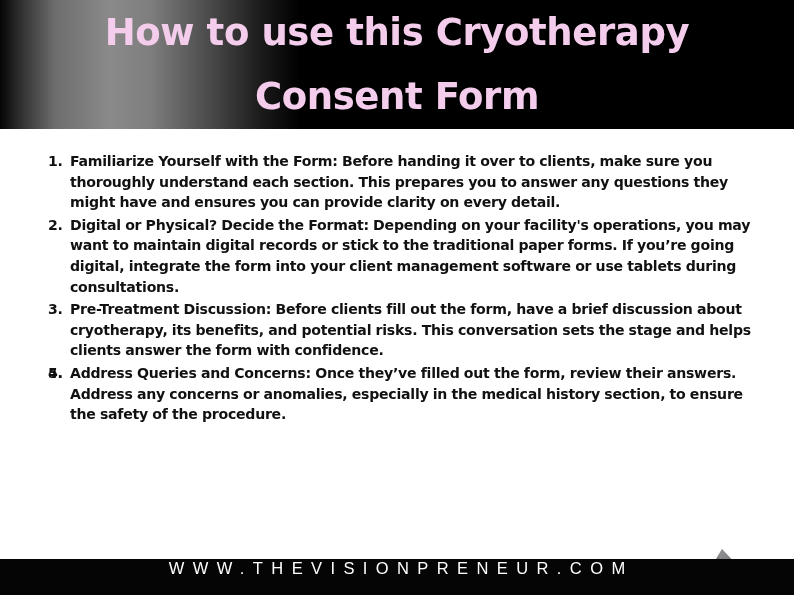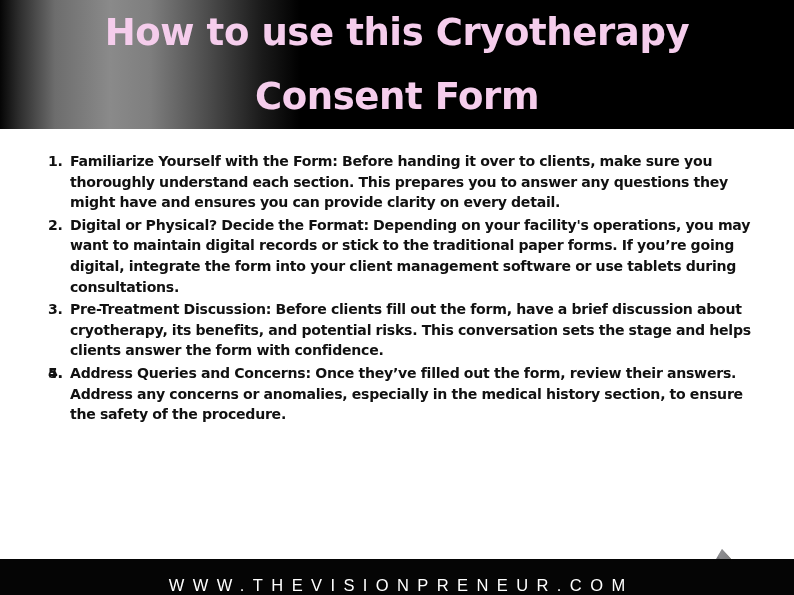--- a/index.html
+++ b/index.html
@@ -108,21 +108,21 @@
 
   
   #footer-bar {
     position: absolute;
     left: 0;
     top: 559px;
     width: 794px;
     height: 36px;
     background: #050505;
     display: flex;
-    align-items: flex-end;
+    align-items: flex-start;
     justify-content: center;
   }
   #footer-url {
     color: #ffffff;
     font-family: "Liberation Sans", sans-serif;
     font-weight: normal;
     font-size: 16.5px;
     letter-spacing: 8.4px;
     text-indent: 8.4px;
     white-space: nowrap;

